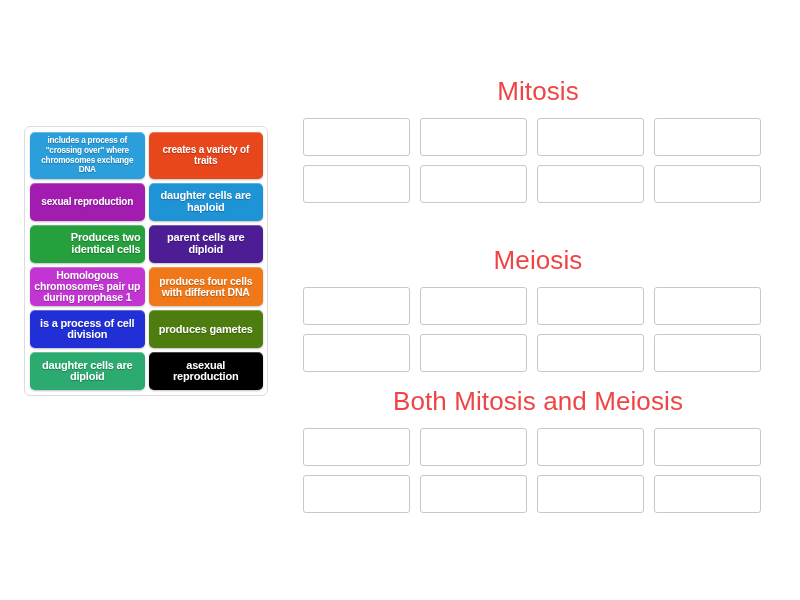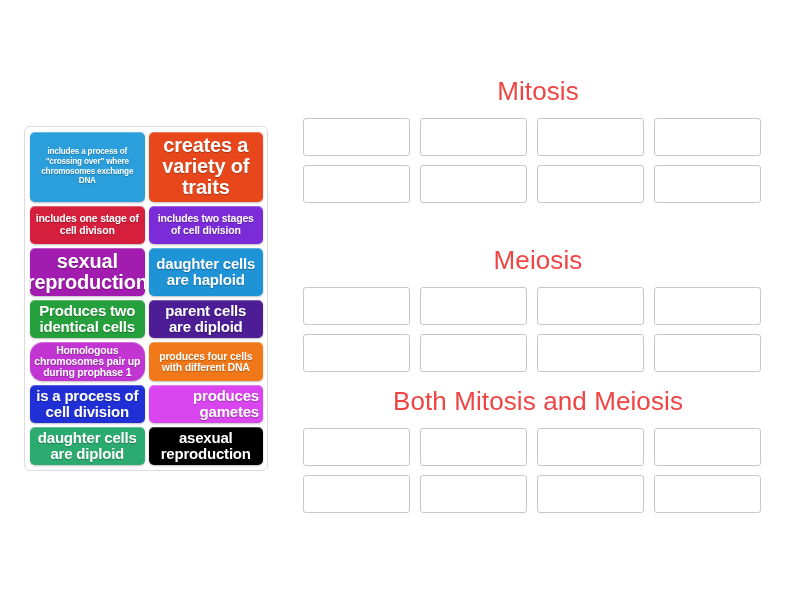--- a/index.html
+++ b/index.html
@@ -56,22 +56,22 @@
     text-shadow: 0 1px 1px rgba(0,0,0,0.28);
     box-shadow: inset 0 1px 0 rgba(255,255,255,0.28),
                 0 1px 2px rgba(0,0,0,0.25);
     cursor: grab;
     user-select: none;
     overflow: hidden;
   }
 
   .tile.s-tiny  { font-size: 8.2px;  line-height: 1.18; }
   .tile.s-small { font-size: 10.5px; }
-  .tile.s-med   { font-size: 15px; }
-  .tile.s-large { font-size: 20px; }
+  .tile.s-med   { font-size: 11px; }
+  .tile.s-large { font-size: 10px; }
 
   .tile.h-tall { min-height: 47px; }
 
   
   .category {
     position: absolute;
     left: 303px;
     width: 470px;
   }
 
@@ -107,38 +107,34 @@
 <body>
 
 <div id="app">
 
   <div id="tile-tray">
       <div class="tile-row">
         <div class="tile s-tiny h-tall" style="background: rgb(42, 159, 220);">includes a process of "crossing over" where chromosomes exchange DNA</div>
         <div class="tile s-large h-tall" style="background: rgb(232, 71, 28);">creates a variety of traits</div>
       </div>
       <div class="tile-row">
-        <div class="tile s-small " style="background: rgb(213, 31, 60);">includes one stage of cell divison</div>
-        <div class="tile s-small " style="background: rgb(123, 44, 216);">includes two stages of cell division</div>
-      </div>
-      <div class="tile-row">
         <div class="tile s-large " style="background: #a21caf; text-align: center;">sexual reproduction</div>
         <div class="tile s-med " style="background: rgb(30, 147, 214);">daughter cells are haploid</div>
       </div>
       <div class="tile-row">
-        <div class="tile s-med " style="background: rgb(37, 160, 60);">Produces two identical cells</div>
+        <div class="tile s-med " style="background: rgb(37, 160, 60); text-align: right;">Produces two identical cells</div>
         <div class="tile s-med " style="background: #4c1d95;">parent cells are diploid</div>
       </div>
       <div class="tile-row">
-        <div class="tile s-small " style="background: rgb(194, 53, 210); border-radius: 13px;">Homologous chromosomes pair up during prophase 1</div>
+        <div class="tile s-small " style="background: rgb(194, 53, 210);">Homologous chromosomes pair up during prophase 1</div>
         <div class="tile s-small " style="background: rgb(240, 120, 24);">produces four cells with different DNA</div>
       </div>
       <div class="tile-row">
         <div class="tile s-med " style="background: rgb(33, 48, 214);">is a process of cell division</div>
-        <div class="tile s-med " style="background: #d946ef; text-align: right;">produces gametes</div>
+        <div class="tile s-med " style="background: #4d7c0f; text-align: right;">produces gametes</div>
       </div>
       <div class="tile-row">
         <div class="tile s-med " style="background: rgb(44, 171, 112);">daughter cells are diploid</div>
         <div class="tile s-med " style="background: #000000;">asexual reproduction</div>
       </div>
     </div>
 
   <div class="category" id="cat-mitosis">
     <h2 class="category-title">Mitosis</h2>
     <div class="slot-grid">

